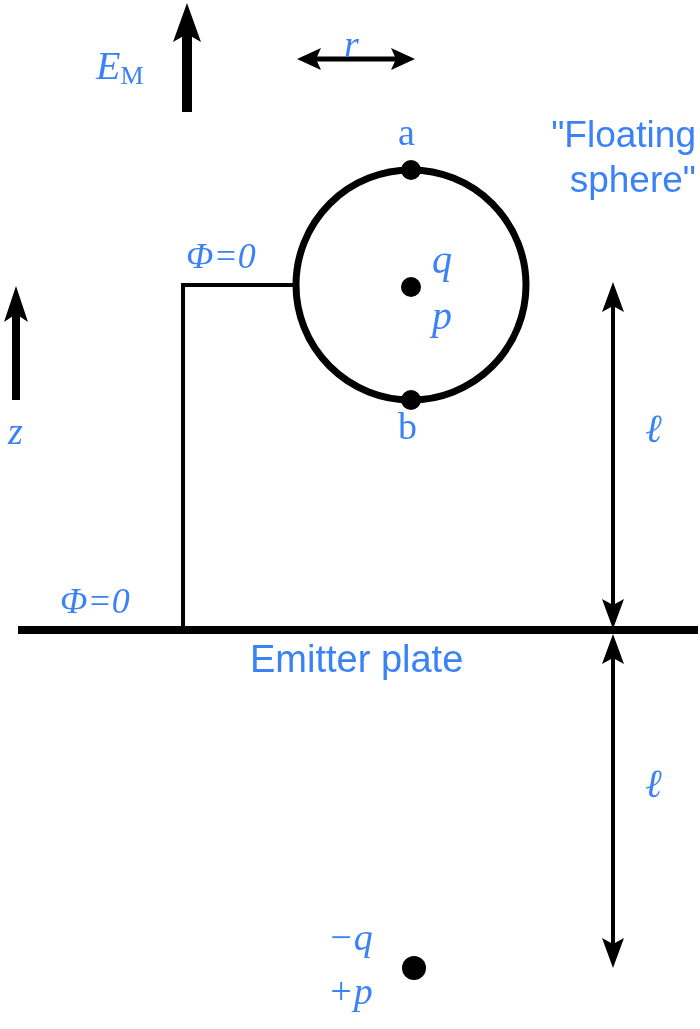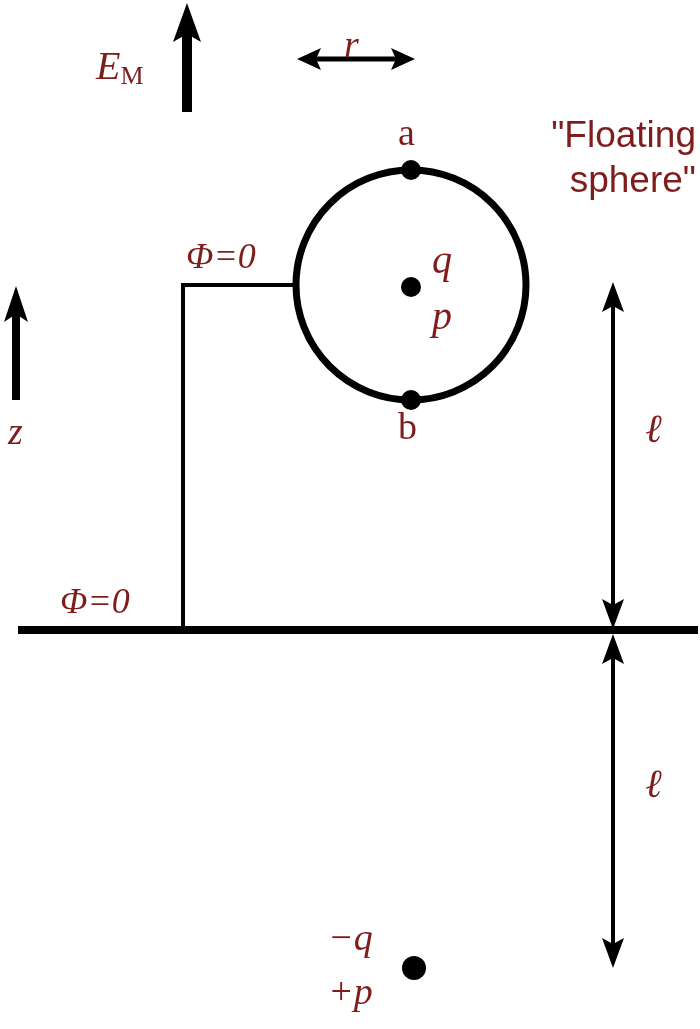--- a/index.html
+++ b/index.html
@@ -17,21 +17,21 @@
   }
   svg.layer {
     position: absolute;
     left: 0;
     top: 0;
     width: 700px;
     height: 1029px;
   }
   .lbl {
     position: absolute;
-    color: #7f1d1d;
+    color: #3b82f6;
     line-height: 1;
     white-space: pre;
   }
   .serif-italic {
     font-family: "Liberation Serif", "DejaVu Serif", serif;
     font-style: italic;
   }
   .serif-roman {
     font-family: "Liberation Serif", "DejaVu Serif", serif;
     font-style: normal;
@@ -186,18 +186,19 @@
   <div class="lbl serif-italic" id="label-phi-top">Φ=0</div>
 
   <div class="lbl serif-italic" id="label-phi-bottom">Φ=0</div>
 
   <div class="lbl serif-italic" id="label-z">z</div>
 
   <div class="lbl ell-glyph" id="label-ell-upper">ℓ</div>
 
   <div class="lbl ell-glyph" id="label-ell-lower">ℓ</div>
 
+  <div class="lbl sans" id="label-emitter-plate">Emitter plate</div>
 
   <div class="lbl serif-italic" id="label-image-minus-q">−q</div>
 
   <div class="lbl serif-italic" id="label-image-plus-p">+p</div>
 
 </div>
 
 </body></html>

